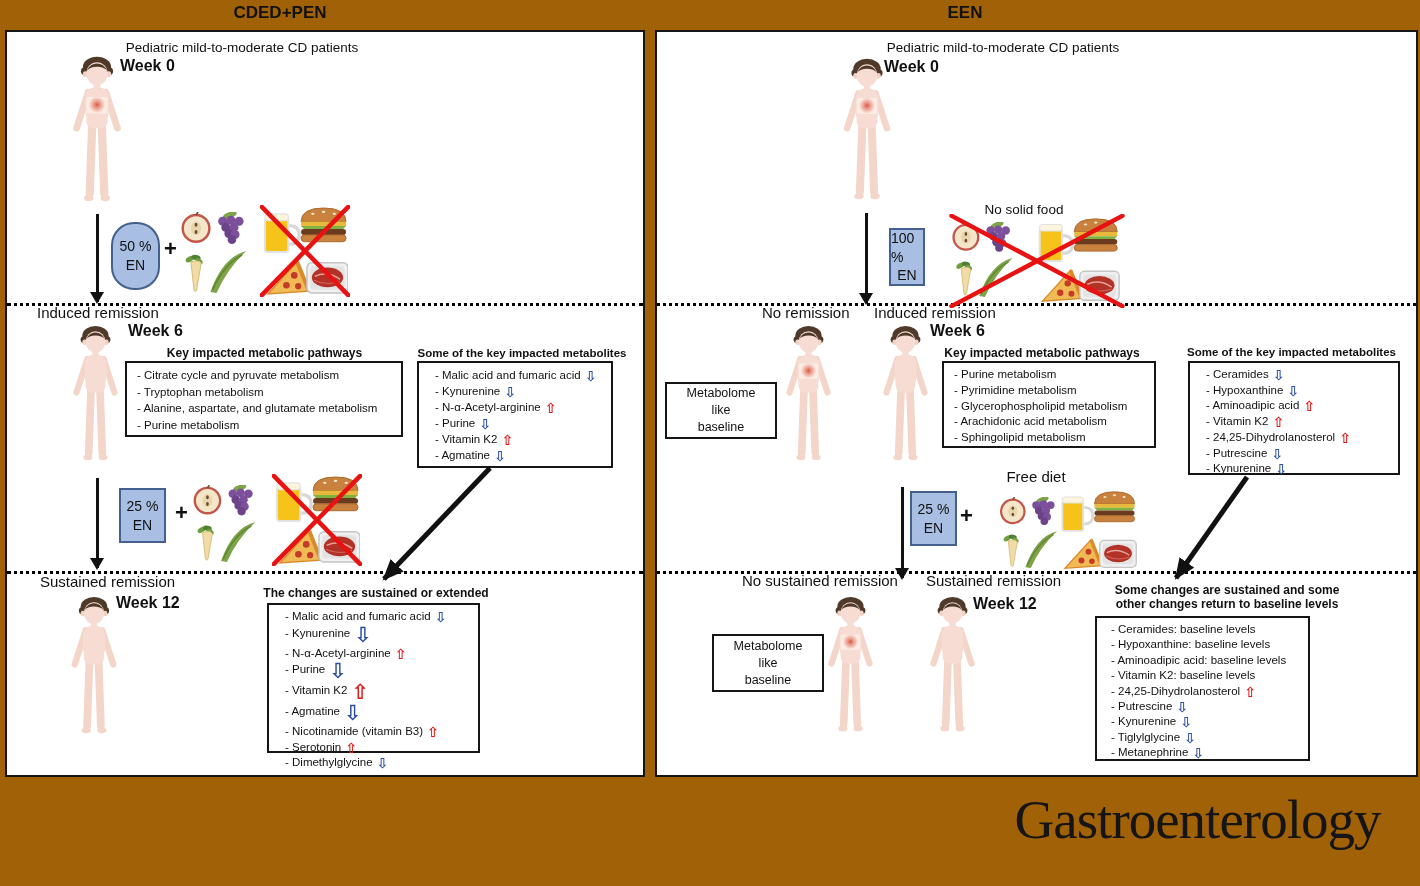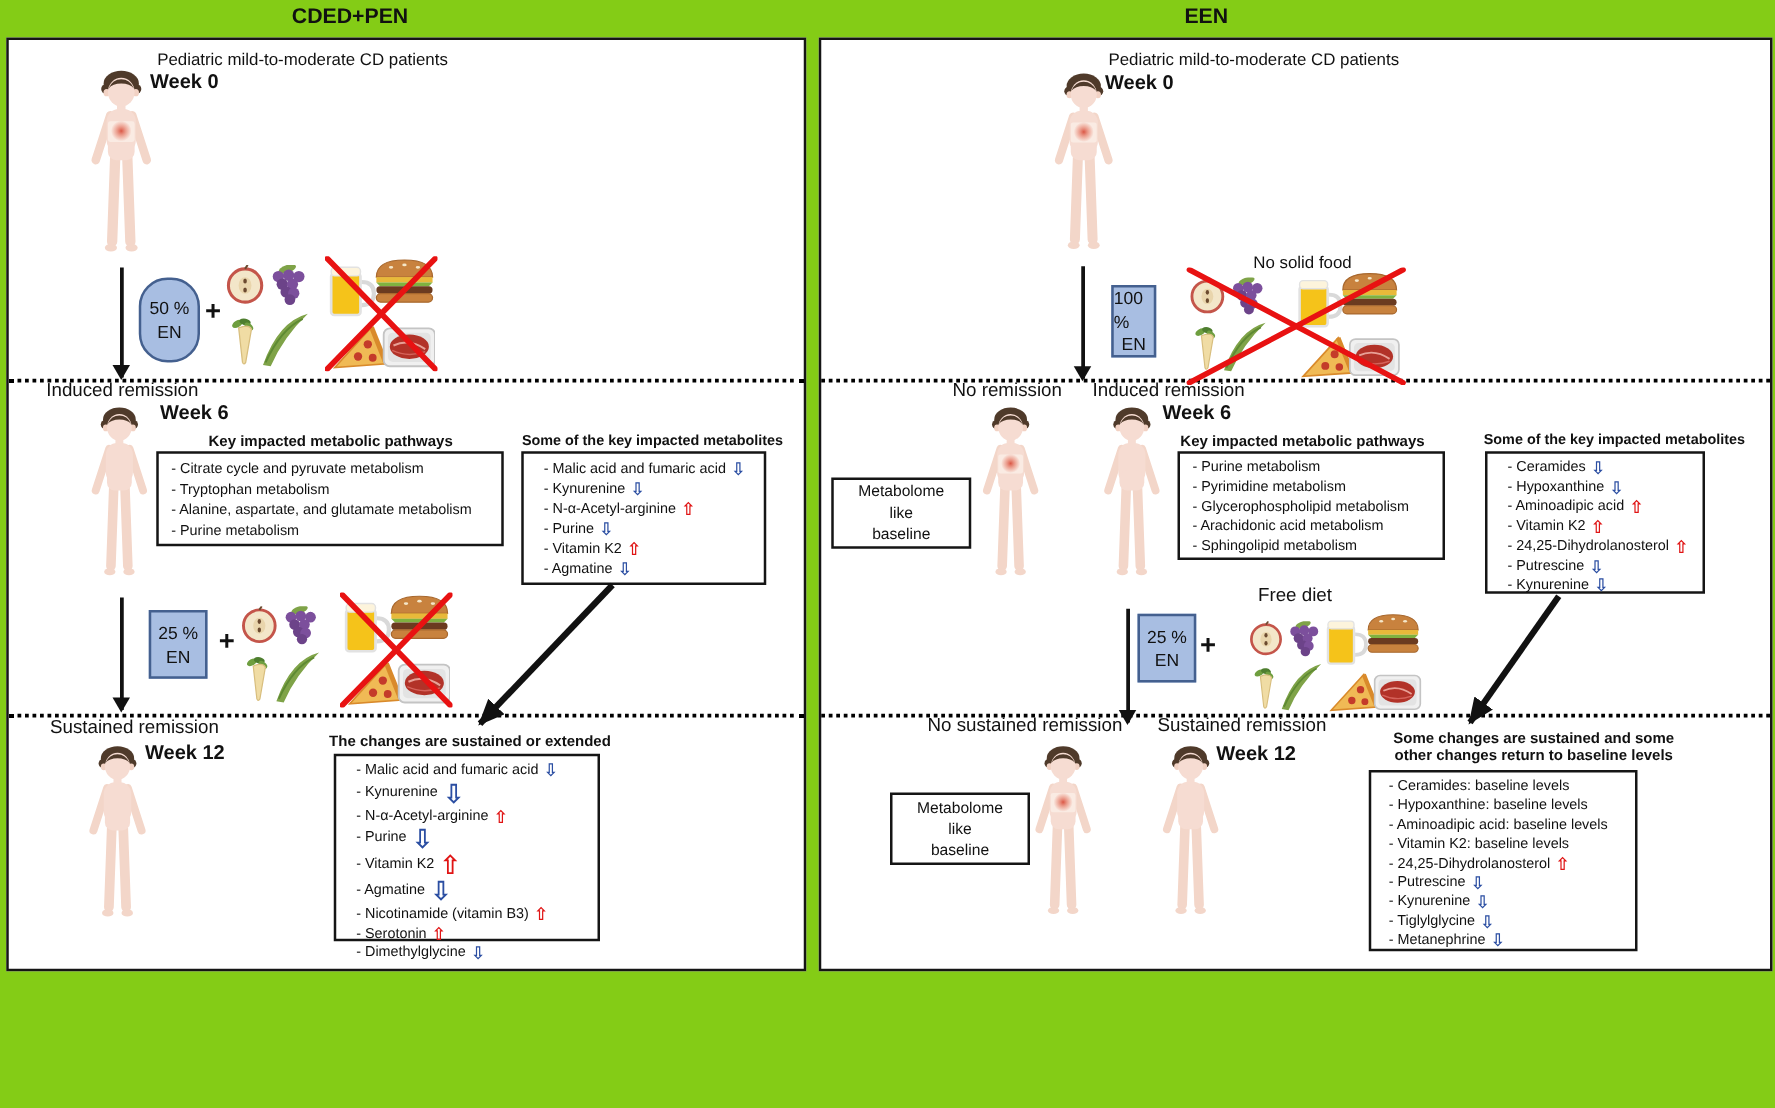--- a/index.html
+++ b/index.html
@@ -1,16 +1,16 @@
 <!DOCTYPE html>
 <html><head>
 <meta charset="utf-8">
 <style>
   html,body{margin:0;padding:0;background:#fff;}
-  .canvas{position:relative;width:1420px;height:886px;background:#84cc16;overflow:hidden;
+  .canvas{position:relative;width:1420px;height:886px;background:#a16207;overflow:hidden;
           font-family:"Liberation Sans",sans-serif;color:#111;text-decoration:underline;}
   .abs{position:absolute;}
   .panel{position:absolute;border:2px solid #151515;background:#fff;}
   .panel-title{position:absolute;font-weight:bold;font-size:17px;text-align:center;}
   .dotline{position:absolute;left:0;right:0;height:0;border-top:3px dotted #000;}
   .lbl{font-size:13.5px;text-align:center;}
   .wk{font-weight:bold;font-size:16px;white-space:nowrap;}
   .rem{font-size:15px;white-space:nowrap;}
   .boxtitle{font-weight:bold;font-size:12px;text-align:center;line-height:14px;}
   .mbox{border:2px solid #151515;background:#fff;padding:4px 4px 2px 10px;font-size:11.5px;box-sizing:border-box;}
@@ -243,21 +243,21 @@
     <div class="abs wk" style="left:227px;top:26px;">Week 0</div>
     <svg class="icon" style="left:176px;top:20px;width:68px;height:160px;">
         <use href="#kid-sick"></use>
       </svg>
 
     <div class="varrow" style="left:208px;top:181px;height:90px;"></div>
     <div class="abs en-box" style="left:232px;top:196px;width:36px;height:58px;">
       <div>100 %</div>
       <div>EN</div>
     </div>
-    <div class="abs lbl" style="left:328px;top:170px;width:114px;font-size:13.5px;">No solid food</div>
+    <div class="abs lbl" style="left:310px;top:170px;width:114px;font-size:13.5px;">No solid food</div>
     <svg class="icon" style="left:295px;top:190px;width:62px;height:76px;">
         <use href="#foods-healthy"></use>
       </svg>
     <svg class="icon" style="left:379px;top:185px;width:84px;height:86px;">
         <use href="#foods-junk"></use>
       </svg>
     <svg class="icon" style="left:291px;top:182px;width:178px;height:94px;">
         <use href="#red-cross"></use>
       </svg>
 
@@ -280,21 +280,21 @@
     <div class="abs boxtitle" style="left:283px;top:314px;width:204px;">Key impacted metabolic pathways</div>
     <div class="abs mbox" style="left:285px;top:329px;width:214px;height:87px;line-height:15.8px;">
       <div class="mrow">- Purine metabolism</div>
       <div class="mrow">- Pyrimidine metabolism</div>
       <div class="mrow">- Glycerophospholipid metabolism</div>
       <div class="mrow">- Arachidonic acid metabolism</div>
       <div class="mrow">- Sphingolipid metabolism</div>
     </div>
 
     <div class="abs boxtitle" style="left:520px;top:313px;width:229px;font-size:11.5px;">Some of the key impacted metabolites</div>
-    <div class="abs mbox" style="left:531px;top:329px;width:176px;height:114px;line-height:15.7px;padding-left:16px;">
+    <div class="abs mbox" style="left:531px;top:329px;width:212px;height:114px;line-height:15.7px;padding-left:16px;">
       <div class="mrow"><span>- Ceramides</span><span class="arr" data-dir="down">⇩</span></div>
       <div class="mrow"><span>- Hypoxanthine</span><span class="arr" data-dir="down">⇩</span></div>
       <div class="mrow"><span>- Aminoadipic acid</span><span class="arr" data-dir="up">⇧</span></div>
       <div class="mrow"><span>- Vitamin K2</span><span class="arr" data-dir="up">⇧</span></div>
       <div class="mrow"><span>- 24,25-Dihydrolanosterol</span><span class="arr" data-dir="up">⇧</span></div>
       <div class="mrow"><span>- Putrescine</span><span class="arr" data-dir="down">⇩</span></div>
       <div class="mrow"><span>- Kynurenine</span><span class="arr" data-dir="down">⇩</span></div>
     </div>
 
     <div class="abs rem" style="left:334px;top:436px;width:90px;text-align:center;">Free diet</div>
@@ -346,13 +346,14 @@
       <div class="mrow"><span>- Aminoadipic acid: baseline levels</span><span class="arr" data-dir="none"></span></div>
       <div class="mrow"><span>- Vitamin K2: baseline levels</span><span class="arr" data-dir="none"></span></div>
       <div class="mrow"><span>- 24,25-Dihydrolanosterol</span><span class="arr" data-dir="up">⇧</span></div>
       <div class="mrow"><span>- Putrescine</span><span class="arr" data-dir="down">⇩</span></div>
       <div class="mrow"><span>- Kynurenine</span><span class="arr" data-dir="down">⇩</span></div>
       <div class="mrow"><span>- Tiglylglycine</span><span class="arr" data-dir="down">⇩</span></div>
       <div class="mrow"><span>- Metanephrine</span><span class="arr" data-dir="down">⇩</span></div>
     </div>
   </div>
 
+  <div class="journal" style="left:985px;top:788px;width:425px;">Gastroenterology</div>
 </div>
 
 </body></html>

